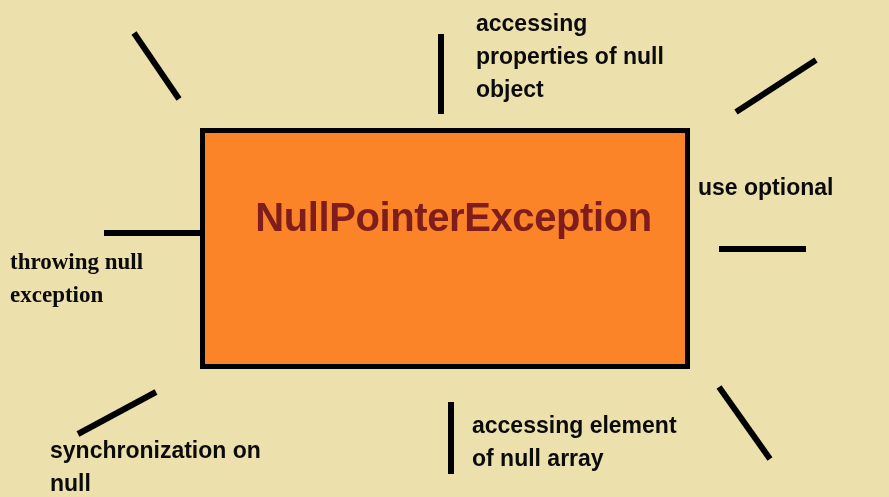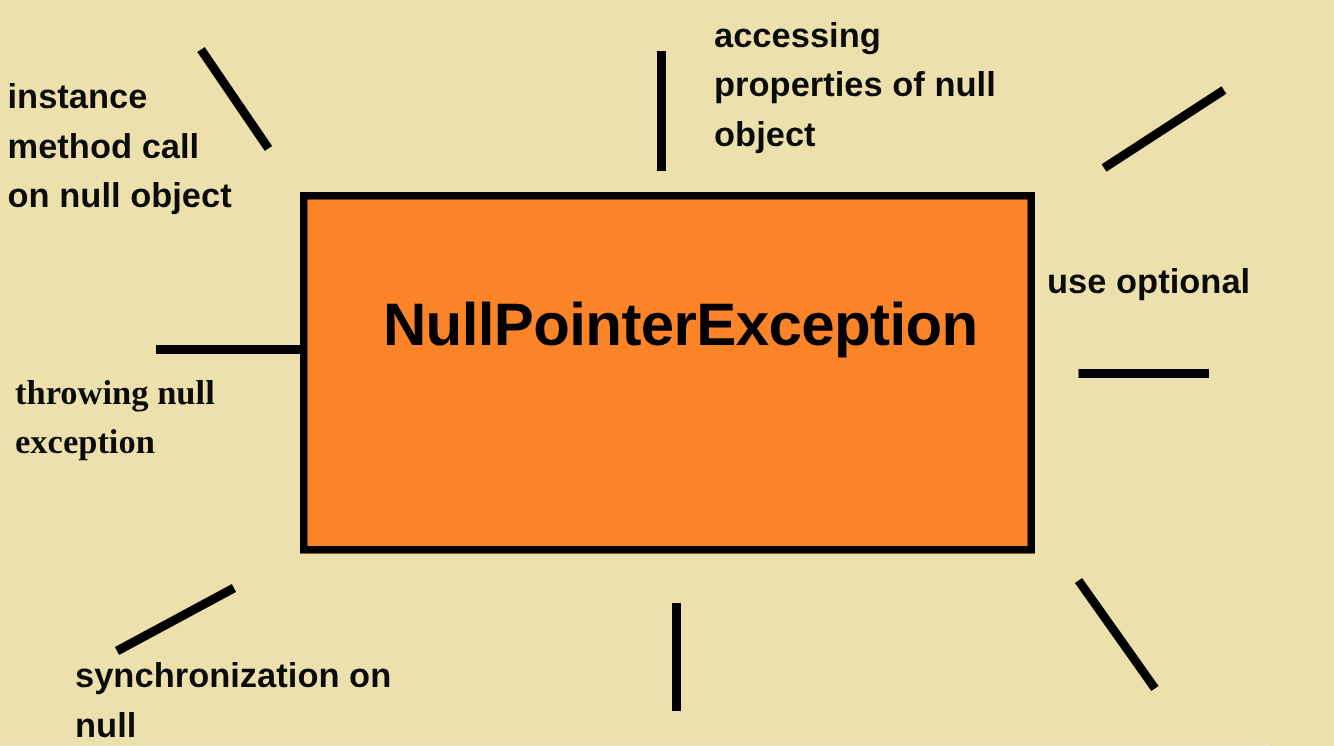--- a/index.html
+++ b/index.html
@@ -34,21 +34,21 @@
     box-sizing: border-box;
   }
   .central-node-label {
     position: absolute;
     left: 0;
     right: 0;
     top: 62px;
     text-align: center;
     font-size: 40px;
     font-weight: bold;
-    color: #000000;
+    color: #7f1d1d;
     letter-spacing: -0.4px;
     white-space: nowrap;
     padding-left: 17px;
   }
   .node-label {
     position: absolute;
     font-size: 23px;
     font-weight: bold;
     color: #0b0b0b;
     line-height: 33px;
@@ -75,31 +75,30 @@
     <line x1="719" y1="249" x2="806" y2="249" stroke="#000000" stroke-width="6" stroke-linecap="butt"></line>
     <line x1="78" y1="434" x2="156" y2="392" stroke="#000000" stroke-width="6" stroke-linecap="butt"></line>
     <line x1="451" y1="402" x2="451" y2="474" stroke="#000000" stroke-width="6" stroke-linecap="butt"></line>
     <line x1="719" y1="387" x2="770" y2="459" stroke="#000000" stroke-width="6" stroke-linecap="butt"></line>
   </svg>
 
   <div class="central-node">
     <div class="central-node-label">NullPointerException</div>
   </div>
 
-  <div class="node-label label-instance-method">instance
-method call
-on null object</div>
 
   <div class="node-label label-accessing-props">accessing
 properties of null
 object</div>
 
   <div class="node-label label-use-optional">use optional</div>
 
   <div class="node-label label-throwing-null">throwing null
 exception</div>
 
 
   <div class="node-label label-synchronization">synchronization on
 null</div>
 
+  <div class="node-label label-accessing-element">accessing element
+of null array</div>
 
 </div>
 
 </body></html>

